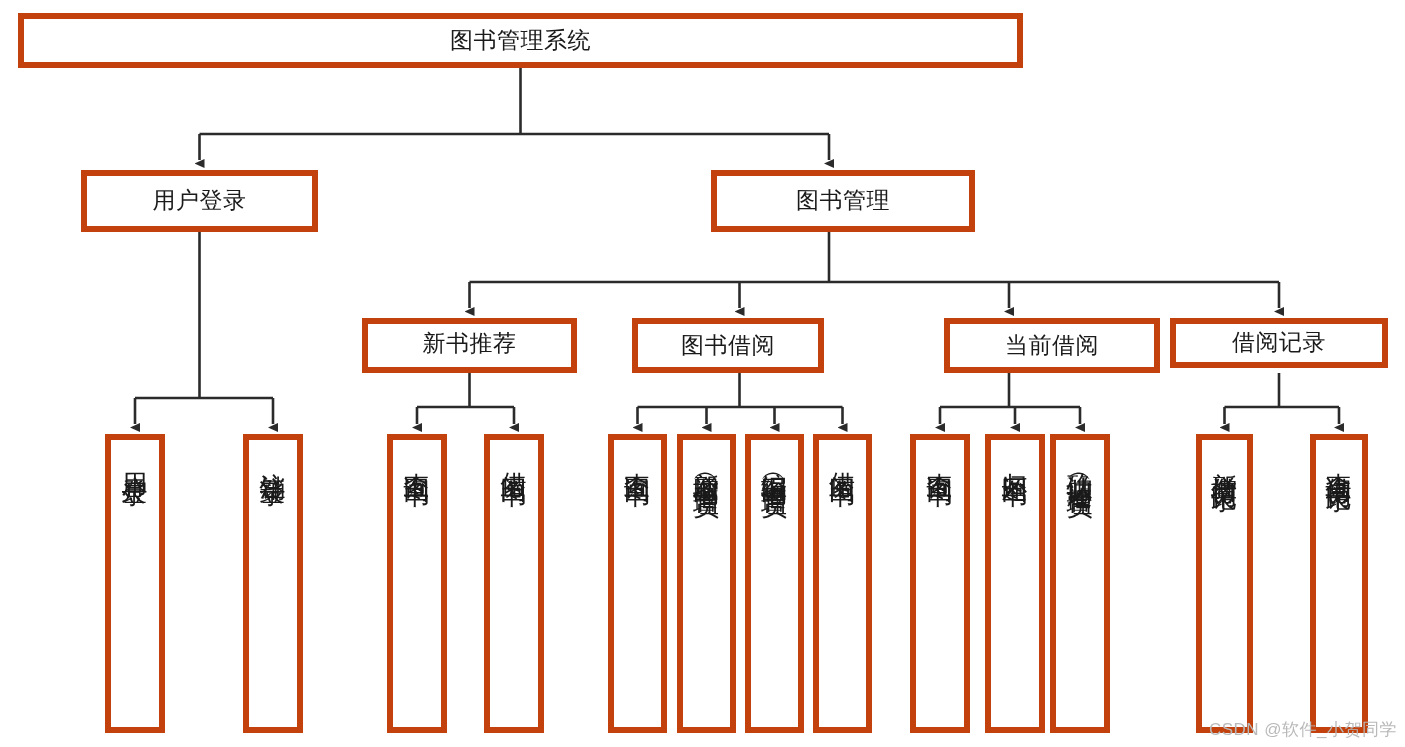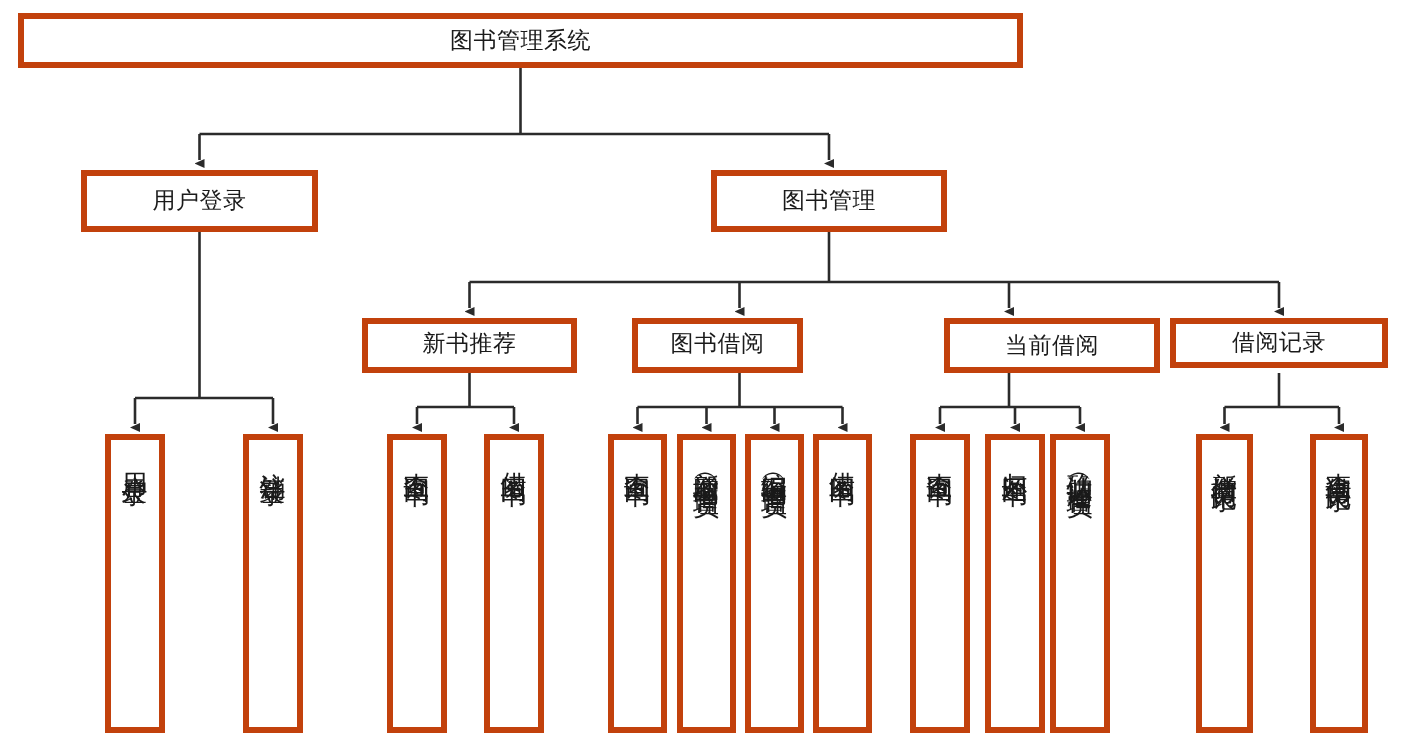--- a/index.html
+++ b/index.html
@@ -113,27 +113,27 @@
       </g>
   </svg>
 
   <div id="node-layer">
       <div class="node horizontal" style="left: 18px; top: 13px; width: 1005px; height: 55px;">
         <span class="node-label">图书管理系统</span>
       </div>
       <div class="node horizontal" style="left: 81px; top: 170px; width: 237px; height: 62px;">
         <span class="node-label">用户登录</span>
       </div>
-      <div class="node horizontal" style="left: 711px; top: 170px; width: 236px; height: 62px;">
+      <div class="node horizontal" style="left: 711px; top: 170px; width: 264px; height: 62px;">
         <span class="node-label">图书管理</span>
       </div>
       <div class="node horizontal" style="left: 362px; top: 318px; width: 215px; height: 55px; font-family: Liberation Mono, monospace;">
         <span class="node-label">新书推荐</span>
       </div>
-      <div class="node horizontal" style="left: 632px; top: 318px; width: 171px; height: 55px; font-family: Liberation Mono, monospace;">
+      <div class="node horizontal" style="left: 632px; top: 318px; width: 192px; height: 55px;">
         <span class="node-label">图书借阅</span>
       </div>
       <div class="node horizontal" style="left: 901px; top: 318px; width: 216px; height: 55px; margin-left: 43px;">
         <span class="node-label">当前借阅</span>
       </div>
       <div class="node horizontal" style="left: 1170px; top: 318px; width: 218px; height: 50px;">
         <span class="node-label">借阅记录</span>
       </div>
       <div class="node vertical" style="left: 105px; top: 434px; width: 60px; height: 299px;">
         <span class="node-label">用户登录</span>
@@ -169,13 +169,14 @@
         <span class="node-label">确认归还（管理员）</span>
       </div>
       <div class="node vertical" style="left: 1196px; top: 434px; width: 57px; height: 299px;">
         <span class="node-label">新增借阅记录</span>
       </div>
       <div class="node vertical" style="left: 1310px; top: 434px; width: 58px; height: 299px;">
         <span class="node-label">查询借阅记录</span>
       </div>
     </div>
 
+  <div id="watermark">CSDN @软件_小贺同学</div>
 </div>
 
 </body></html>

